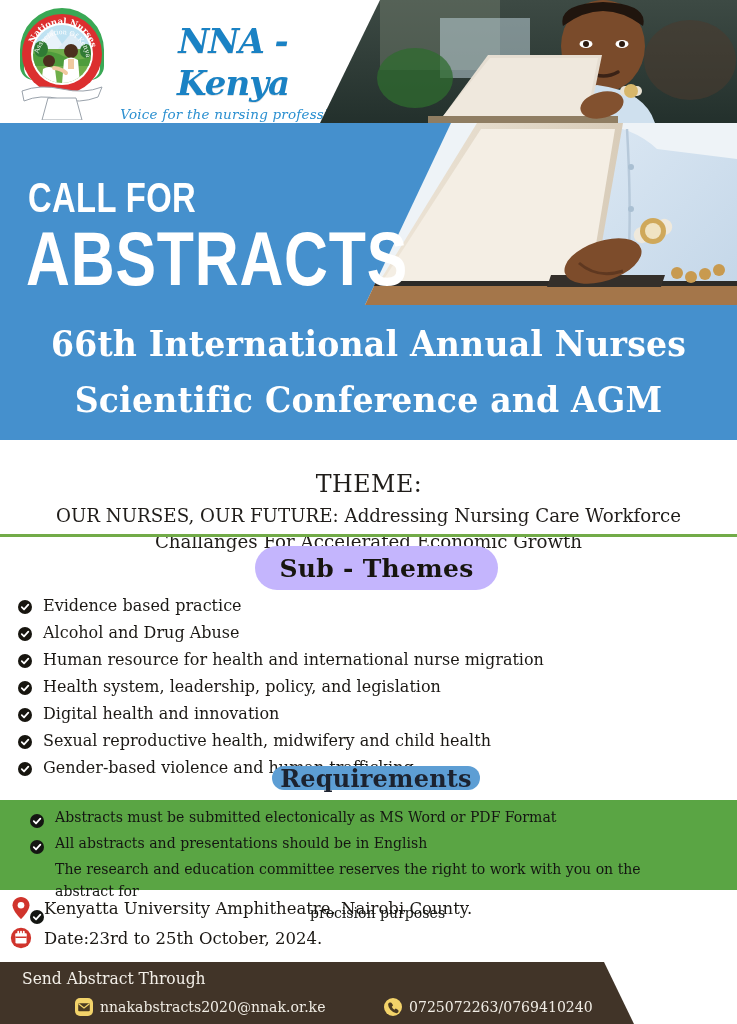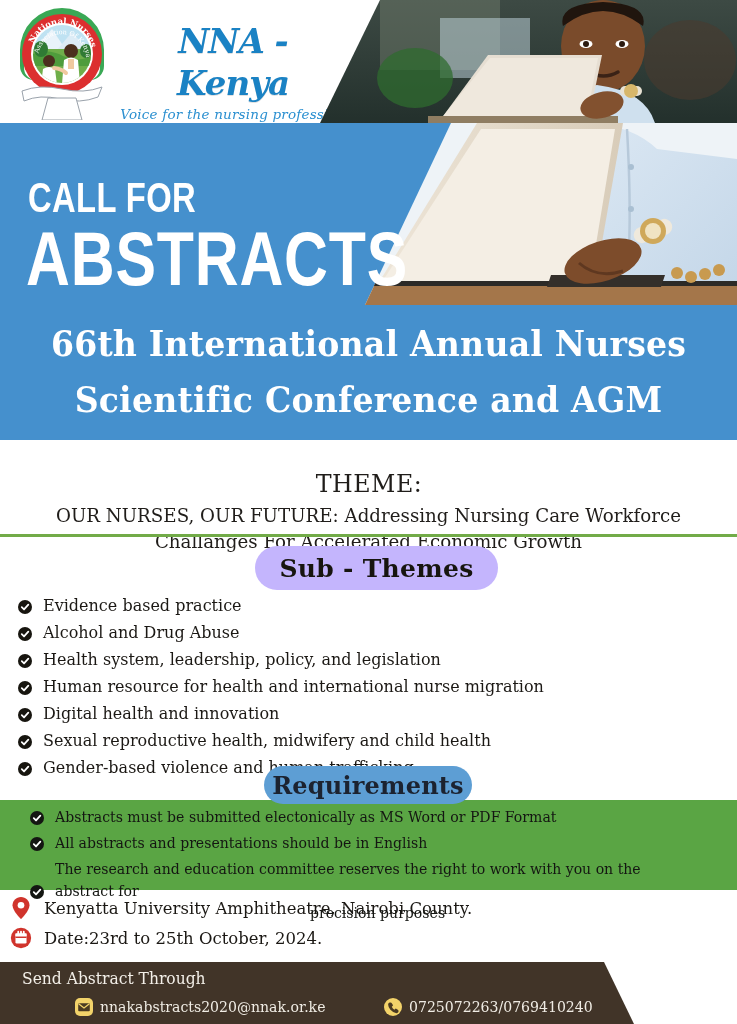--- a/index.html
+++ b/index.html
@@ -128,37 +128,37 @@
     margin-right:11px; margin-top:1px;
   }
   .subtheme-label {
     font-family:"DejaVu Serif", serif;
     font-size:16.5px; line-height:24px; color:#1b1814;
     transform:scaleX(.97); transform-origin:left center;
   }
 
   
   .pill-req {
-    position:absolute; left:264px; top:766px; width:208px; height:38px;
+    position:absolute; left:272px; top:766px; width:208px; height:24px;
     background:#5d9ed4; border-radius:19px;
     display:flex; align-items:center; justify-content:center;
     color:#1c2330;
     font-family:"DejaVu Serif", serif;
     font-weight:bold; font-size:24px; letter-spacing:.2px;
     z-index:3;
   }
   .green-band {
     position:absolute; left:0; top:800px; width:737px; height:90px;
     background:#5aa544; z-index:1;
   }
   .req-list {
     position:absolute; left:30px; top:806px; width:690px; z-index:2;
   }
   .req-list li {
-    list-style:none; display:flex; align-items:center;
+    list-style:none; display:flex; align-items:flex-end;
     margin-bottom:4px;
   }
   .req-label {
     font-family:"DejaVu Serif", serif;
     font-size:14.5px; line-height:22px; color:#141612;
     transform:scaleX(.97); transform-origin:left top;
   }
   .req-label.two-line { display:block; }
   .req-label .line2 { display:block; text-align:center; }
 
@@ -364,28 +364,28 @@
         <circle cx="8" cy="8" r="8" fill="#17150f"></circle>
         <path d="M4.3 8.2 L6.9 10.8 L11.8 5.3" stroke="#ffffff" stroke-width="2" fill="none" stroke-linecap="round" stroke-linejoin="round"></path>
       </svg>
     <span class="subtheme-label">Alcohol and Drug Abuse</span>
   </li>
   <li>
     <svg class="bullet" viewBox="0 0 16 16">
         <circle cx="8" cy="8" r="8" fill="#17150f"></circle>
         <path d="M4.3 8.2 L6.9 10.8 L11.8 5.3" stroke="#ffffff" stroke-width="2" fill="none" stroke-linecap="round" stroke-linejoin="round"></path>
       </svg>
+    <span class="subtheme-label">Human resource for health and international nurse migration</span>
+  </li>
+  <li>
+    <svg class="bullet" viewBox="0 0 16 16">
+        <circle cx="8" cy="8" r="8" fill="#17150f"></circle>
+        <path d="M4.3 8.2 L6.9 10.8 L11.8 5.3" stroke="#ffffff" stroke-width="2" fill="none" stroke-linecap="round" stroke-linejoin="round"></path>
+      </svg>
     <span class="subtheme-label">Health system, leadership, policy, and legislation</span>
-  </li>
-  <li>
-    <svg class="bullet" viewBox="0 0 16 16">
-        <circle cx="8" cy="8" r="8" fill="#17150f"></circle>
-        <path d="M4.3 8.2 L6.9 10.8 L11.8 5.3" stroke="#ffffff" stroke-width="2" fill="none" stroke-linecap="round" stroke-linejoin="round"></path>
-      </svg>
-    <span class="subtheme-label">Human resource for health and international nurse migration</span>
   </li>
   <li>
     <svg class="bullet" viewBox="0 0 16 16">
         <circle cx="8" cy="8" r="8" fill="#17150f"></circle>
         <path d="M4.3 8.2 L6.9 10.8 L11.8 5.3" stroke="#ffffff" stroke-width="2" fill="none" stroke-linecap="round" stroke-linejoin="round"></path>
       </svg>
     <span class="subtheme-label">Digital health and innovation</span>
   </li>
   <li>
     <svg class="bullet" viewBox="0 0 16 16">

